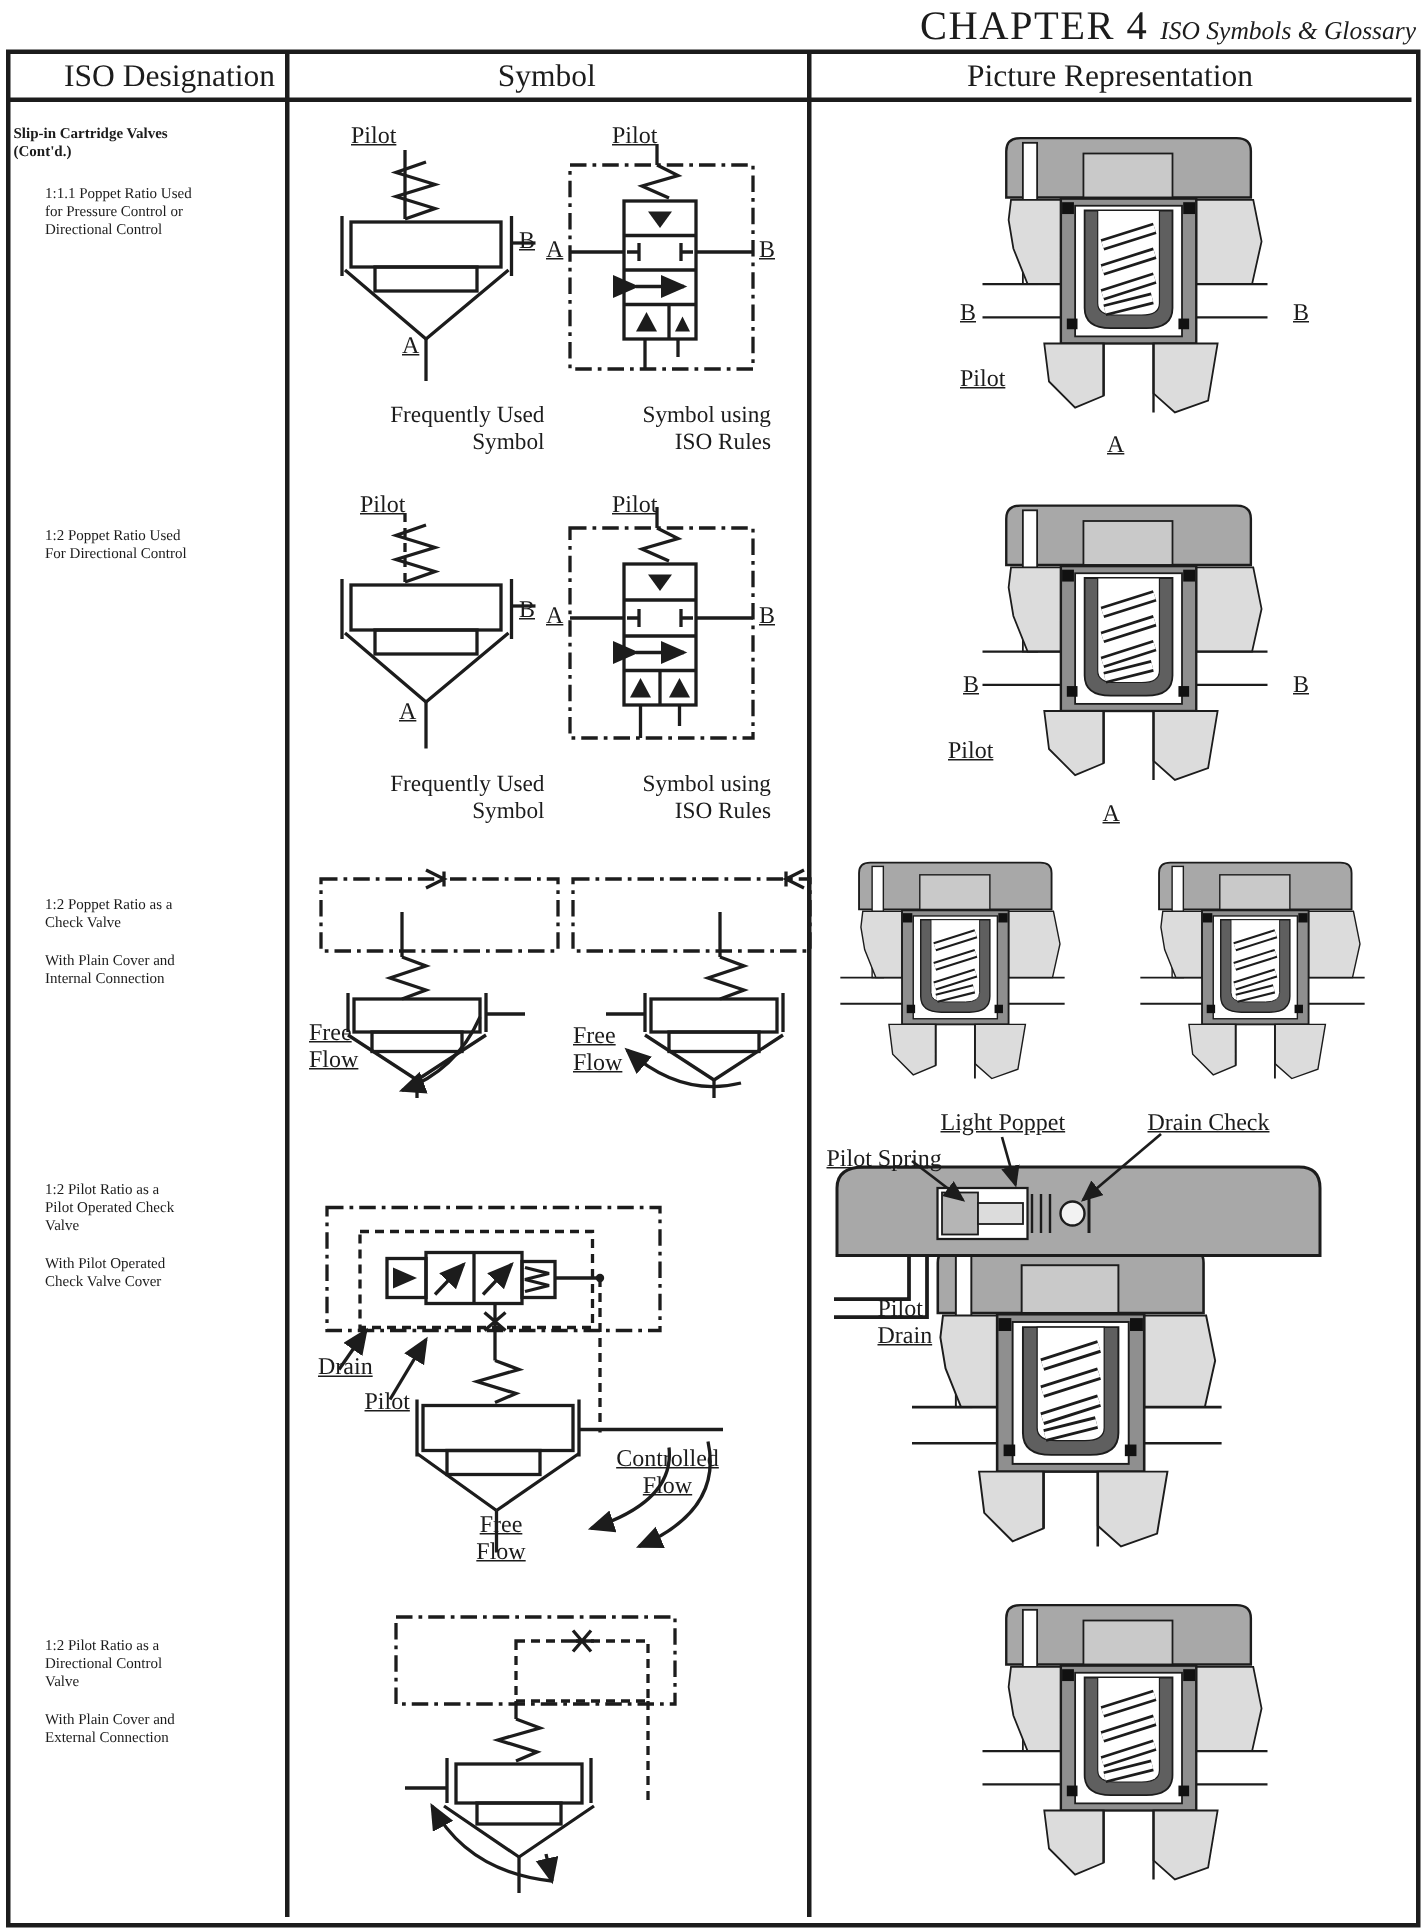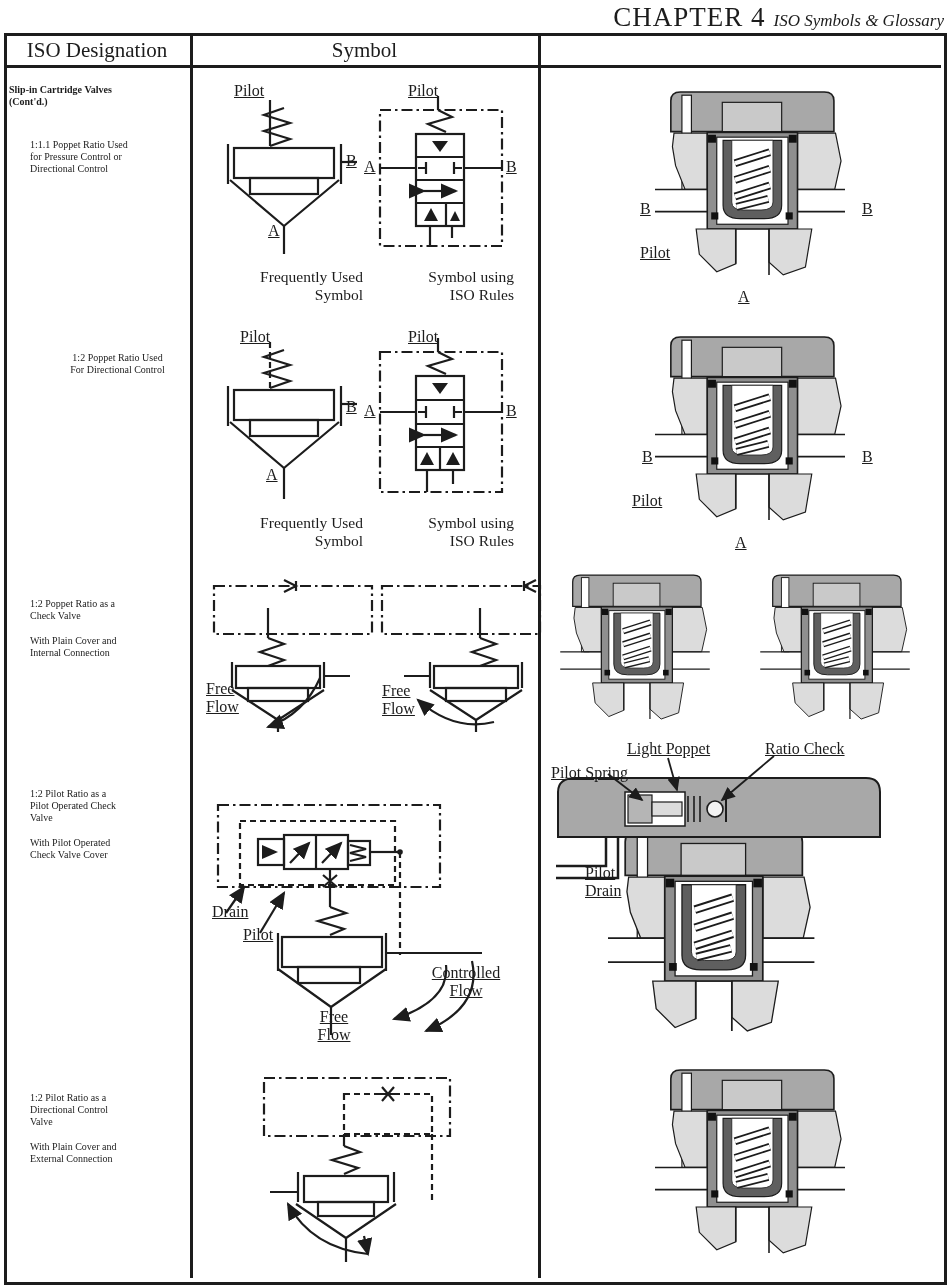--- a/index.html
+++ b/index.html
@@ -68,29 +68,30 @@
   <div class="chapter">
     <span class="ch-title">CHAPTER 4</span>
     <span class="ch-sub">ISO Symbols &amp; Glossary</span>
   </div>
 
   <div class="tframe"></div>
   <div class="hline" style="left:4px;top:65px;width:937px;"></div>
   <div class="vline" style="left:190px;top:34px;height:1244px;"></div>
   <div class="vline" style="left:538px;top:34px;height:1244px;"></div>
 
-  <div class="th" style="left:6px;width:182px;">ISO Designation</div>
+  <div class="th" style="left:22px;width:182px;">ISO Designation</div>
   <div class="th" style="left:193px;width:343px;">Symbol</div>
+  <div class="th" style="left:541px;width:398px;">Picture Representation</div>
 
   <div class="des des-b" style="left:9px;top:84px;">Slip-in Cartridge Valves
 (Cont'd.)</div>
-  <div class="des" style="left:30px;top:139px;">1:1.1 Poppet Ratio Used
+  <div class="des" style="left:30px;top:124px;">1:1.1 Poppet Ratio Used
 for Pressure Control or
 Directional Control</div>
-  <div class="des" style="left:30px;top:352px;text-align:center;">1:2 Poppet Ratio Used
+  <div class="des" style="left:30px;top:352px;">1:2 Poppet Ratio Used
 For Directional Control</div>
   <div class="des" style="left:30px;top:598px;">1:2 Poppet Ratio as a
 Check Valve
 
 With Plain Cover and
 Internal Connection</div>
   <div class="des" style="left:30px;top:788px;">1:2 Pilot Ratio as a
 Pilot Operated Check
 Valve
 
@@ -224,21 +225,21 @@
     <rect x="88" y="172" width="62" height="16"></rect>
     <path d="M68,174 L121,212 M176,174 L121,212" stroke-width="2.8"></path>
     <path d="M121,212 V240 M176,158 H272"></path>
     <path d="M262,166 Q272,212 216,236" marker-end="url(#ah)" stroke-width="2.8"></path>
     <path d="M236,170 Q240,206 184,224" marker-end="url(#ah)" stroke-width="2.8"></path>
     <path d="M16,118 L34,92" marker-end="url(#ah)" stroke-width="1.8"></path>
     <path d="M50,138 L74,98" marker-end="url(#ah)" stroke-width="1.8"></path>
   </svg>
   <div class="lbl" style="left:212px;top:903px;">Drain</div>
   <div class="lbl" style="left:243px;top:926px;">Pilot</div>
-  <div class="lbl" style="left:426px;top:964px;width:80px;text-align:center;">Controlled
+  <div class="lbl" style="left:405px;top:964px;width:80px;text-align:center;">Controlled
 Flow</div>
   <div class="lbl" style="left:312px;top:1008px;width:44px;text-align:center;">Free
 Flow</div>
 
   <svg class="sym" style="left:252px;top:1072px;" width="250" height="200" viewBox="0 0 250 200">
     <rect class="dd" x="12" y="6" width="186" height="58"></rect>
     <rect class="dsh" x="92" y="22" width="88" height="40"></rect>
     <path d="M130,15 L142,29 M130,29 L142,15 M128,22 H144" stroke-width="1.8"></path>
     <path class="dsh" d="M180,62 V130"></path>
     <path d="M92,62 V74"></path>
@@ -283,21 +284,21 @@
     <rect x="102" y="60" width="30" height="14" fill="#dcdcdc" stroke="#1c1c1c" stroke-width="1.2"></rect>
     <path d="M138,54 V80 M144,54 V80 M150,54 V80" stroke="#1c1c1c" stroke-width="1.6" fill="none"></path>
     <circle cx="165" cy="67" r="8" fill="#f2f2f2" stroke="#1c1c1c" stroke-width="1.6"></circle>
     <path d="M176,54 V80" stroke="#1c1c1c" stroke-width="2" fill="none"></path>
     <path d="M6,124 H56 V96 M6,136 H68 V96" stroke="#1c1c1c" stroke-width="2.5" fill="none"></path>
     <path d="M118,16 L127,48" stroke="#1c1c1c" stroke-width="1.8" fill="none" marker-end="url(#ah)"></path>
     <path d="M224,14 L172,58" stroke="#1c1c1c" stroke-width="1.8" fill="none" marker-end="url(#ah)"></path>
     <path d="M58,32 L92,58" stroke="#1c1c1c" stroke-width="1.8" fill="none" marker-end="url(#ah)"></path>
   </svg>
   <div class="lbl" style="left:627px;top:740px;">Light Poppet</div>
-  <div class="lbl" style="left:765px;top:740px;">Ratio Check</div>
+  <div class="lbl" style="left:765px;top:740px;">Drain Check</div>
   <div class="lbl" style="left:551px;top:764px;">Pilot Spring</div>
   <div class="lbl" style="left:585px;top:864px;">Pilot
 Drain</div>
 
   <svg style="left:655px;top:1066px;" width="190" height="206" viewBox="0 0 240 260">
     <use href="#cart"></use>
   </svg>
 
 </div>
 

